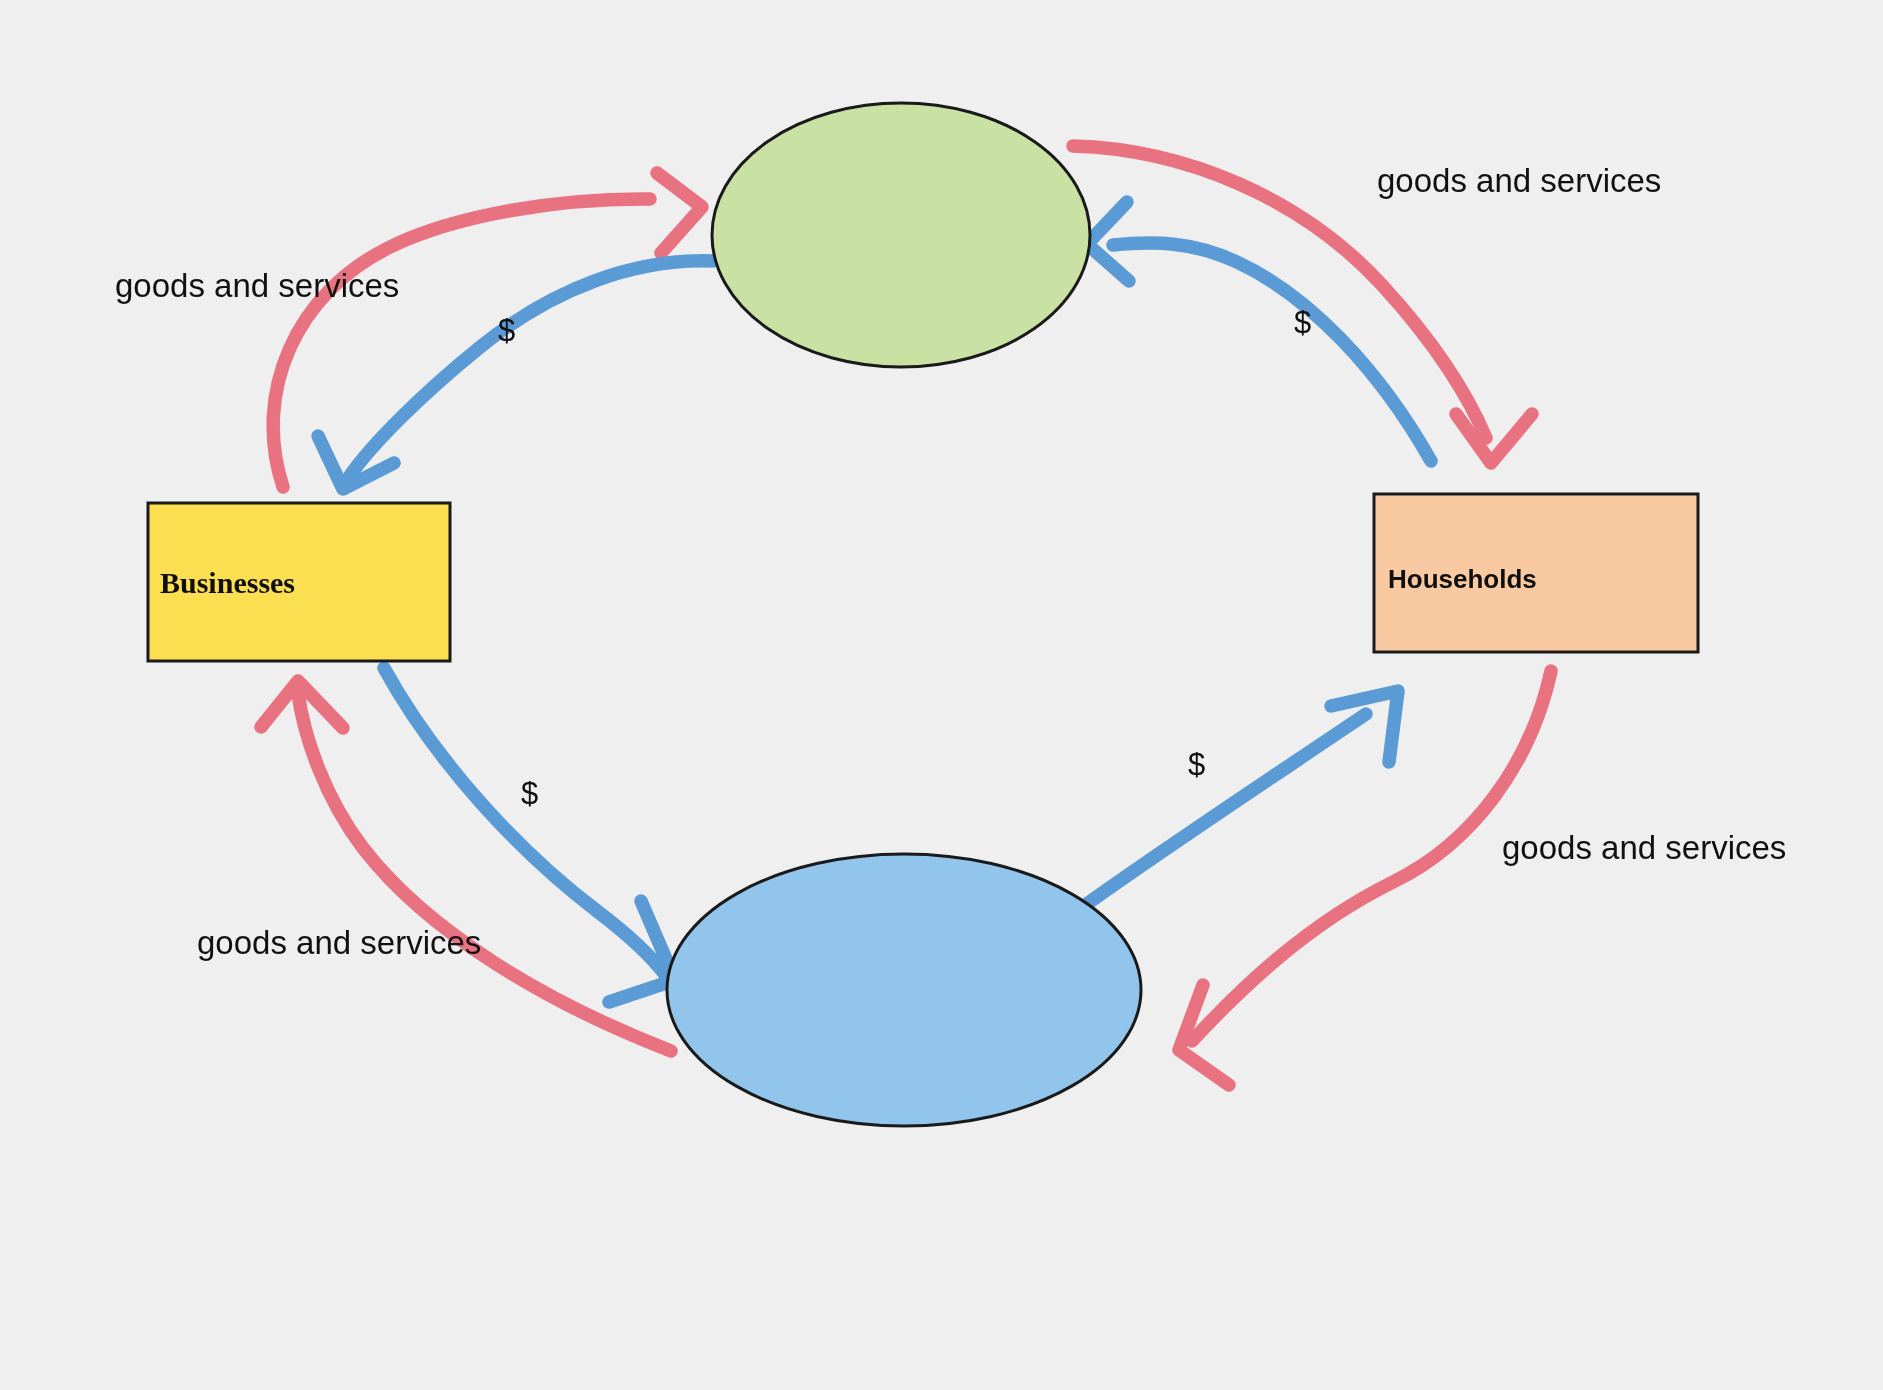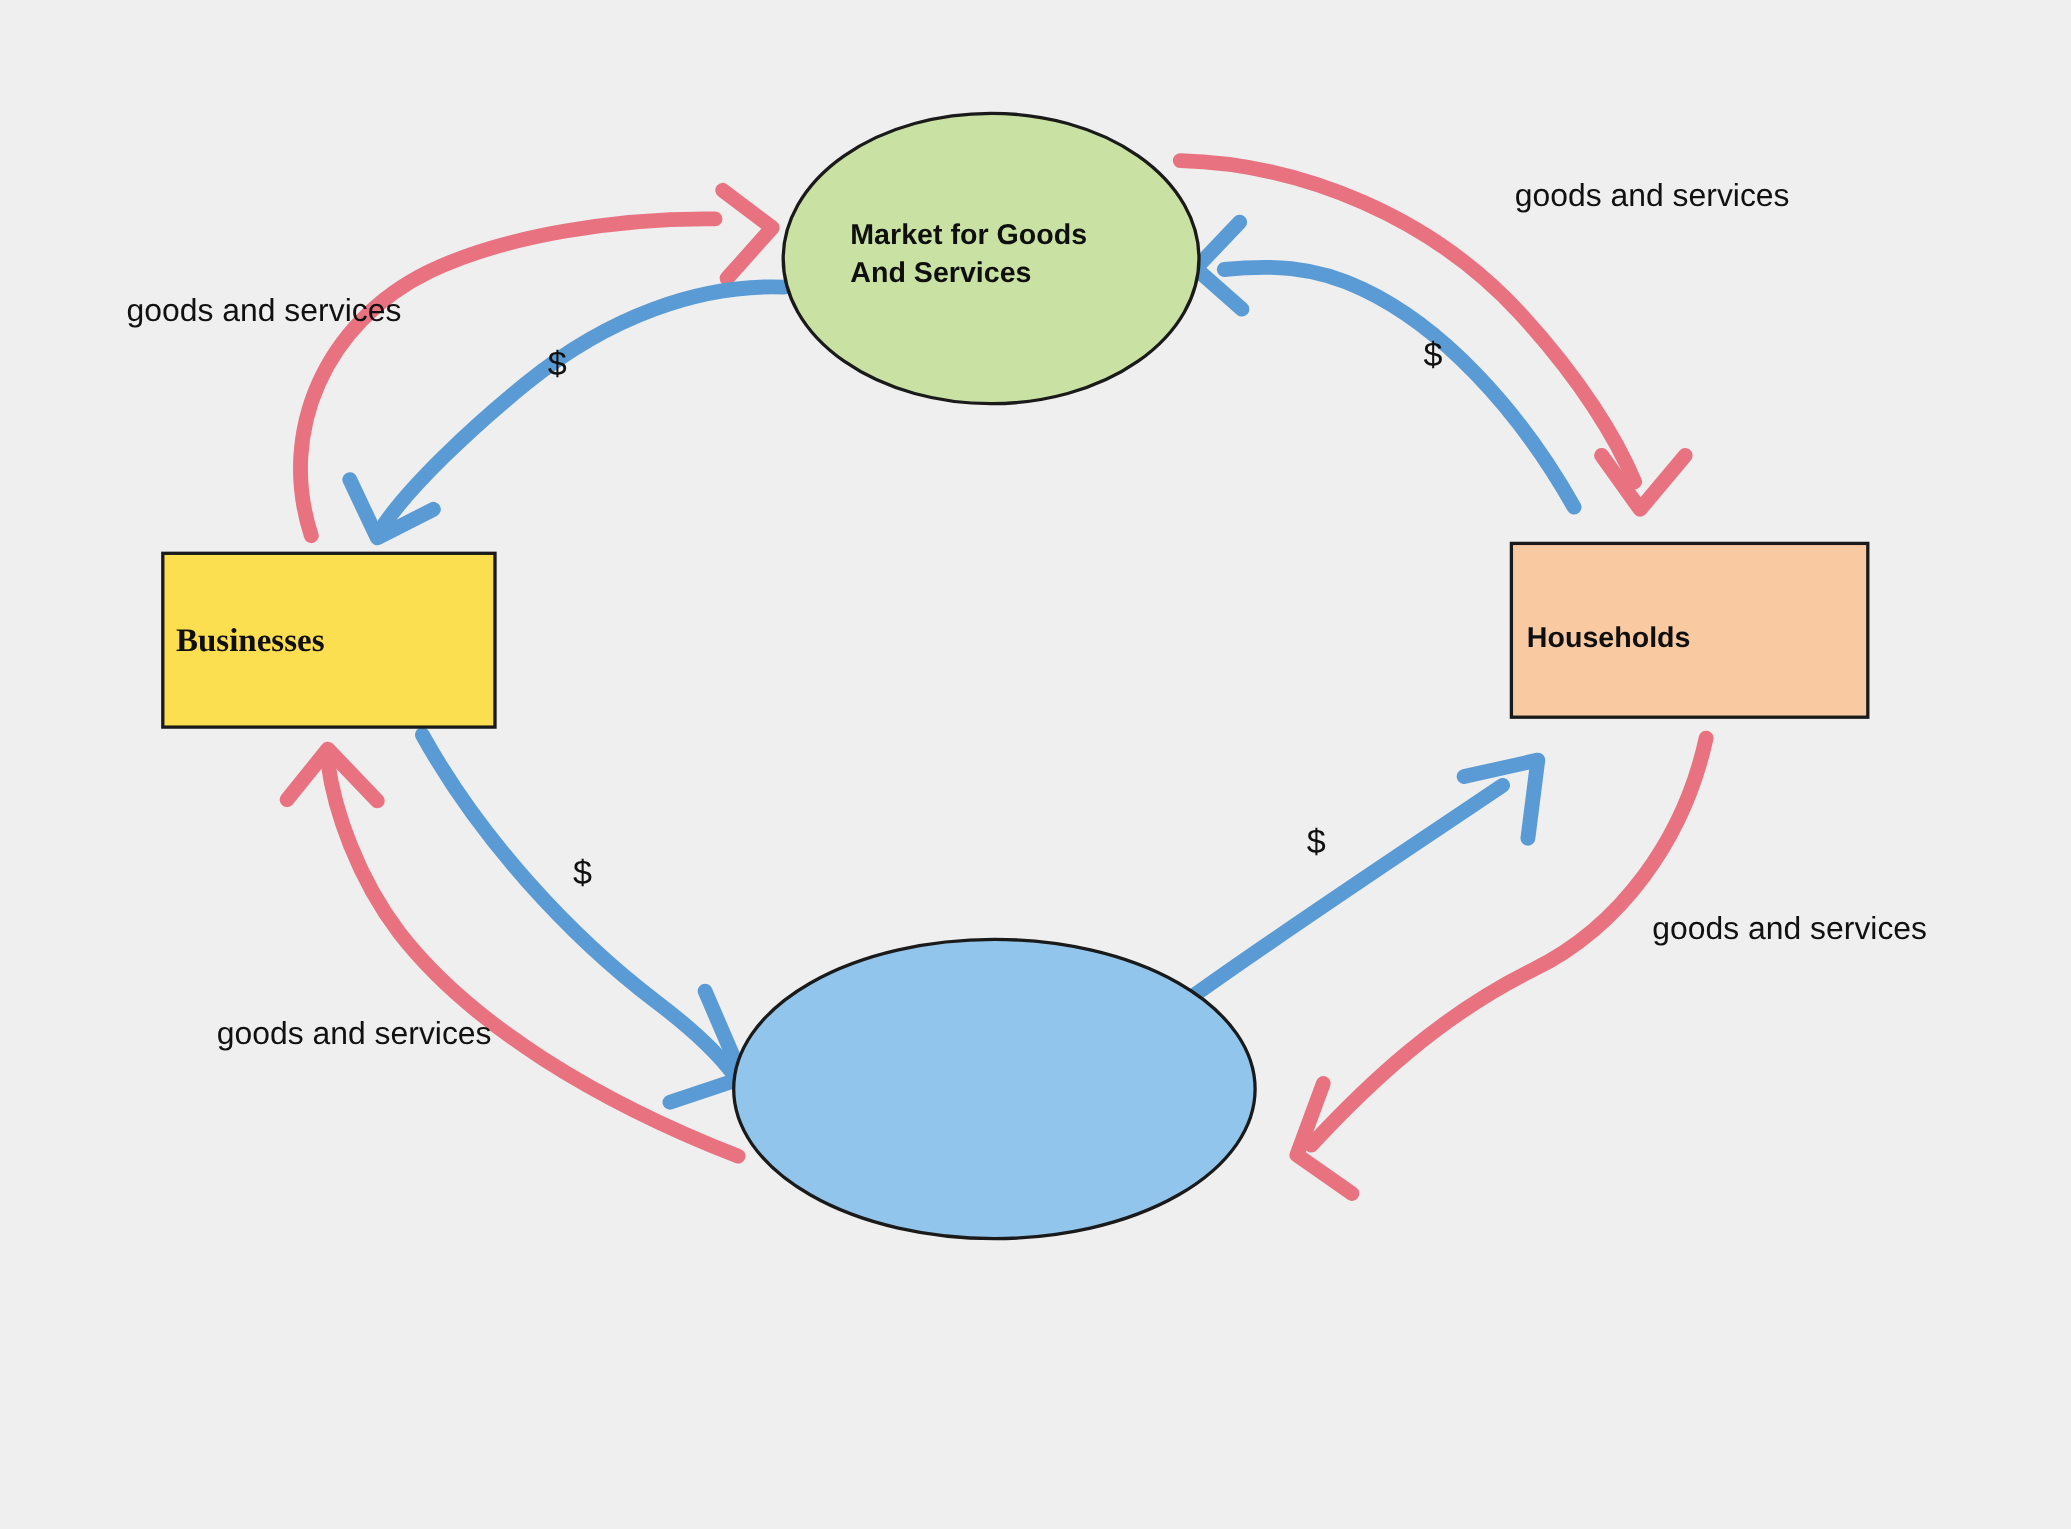--- a/index.html
+++ b/index.html
@@ -7,21 +7,21 @@
     position:relative;
     width:1883px;height:1390px;
     overflow:hidden;
     font-family:"Liberation Sans","DejaVu Sans",sans-serif;
   }
   .stage svg{position:absolute;left:0;top:0;}
   .lbl{
     position:absolute;
     white-space:nowrap;
     color:#111;
-    font-size:29px;
+    font-size:33px;
     line-height:1.1;
   }
   .dollar{font-size:31px;}
   .node-label{
     position:absolute;
     color:#0f0f0f;
     font-weight:bold;
     font-size:26px;
     line-height:34px;
     white-space:nowrap;
@@ -78,24 +78,20 @@
 
     <ellipse cx="901" cy="235" rx="189" ry="132" stroke-width="3" fill="#c9e2a4" stroke="#1a1a1a"></ellipse>
 
     <ellipse cx="904" cy="990" rx="237" ry="136" stroke-width="3" fill="#92c5eb" stroke="#1a1a1a"></ellipse>
 
     <rect x="148" y="503" width="302" height="158" stroke-width="3" fill="#fcdf51" stroke="#1a1a1a"></rect>
 
     <rect x="1374" y="494" width="324" height="158" stroke-width="3" fill="#f9c9a2" stroke="#1a1a1a"></rect>
   </svg>
 
-  <div class="node-label" style="left:773px;top:196px;">
-    <span>Market for Goods</span>
-    <span>And Services</span>
-  </div>
 
   <div class="node-label businesses-label" style="left:160px;top:566px;">Businesses</div>
 
   <div class="node-label" style="left:1388px;top:562px;">Households</div>
 
 
   <div class="lbl" style="left:115px;top:268px;">goods and services</div>
 
   <div class="lbl dollar" style="left:498px;top:314px;">$</div>
 

